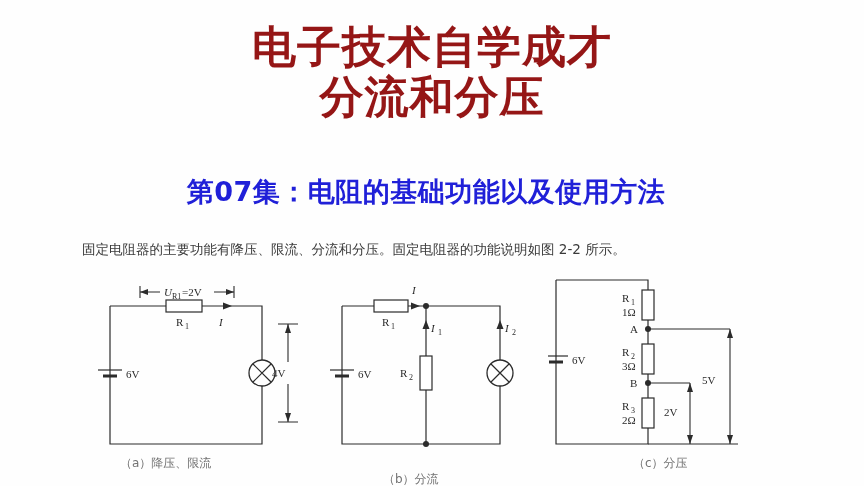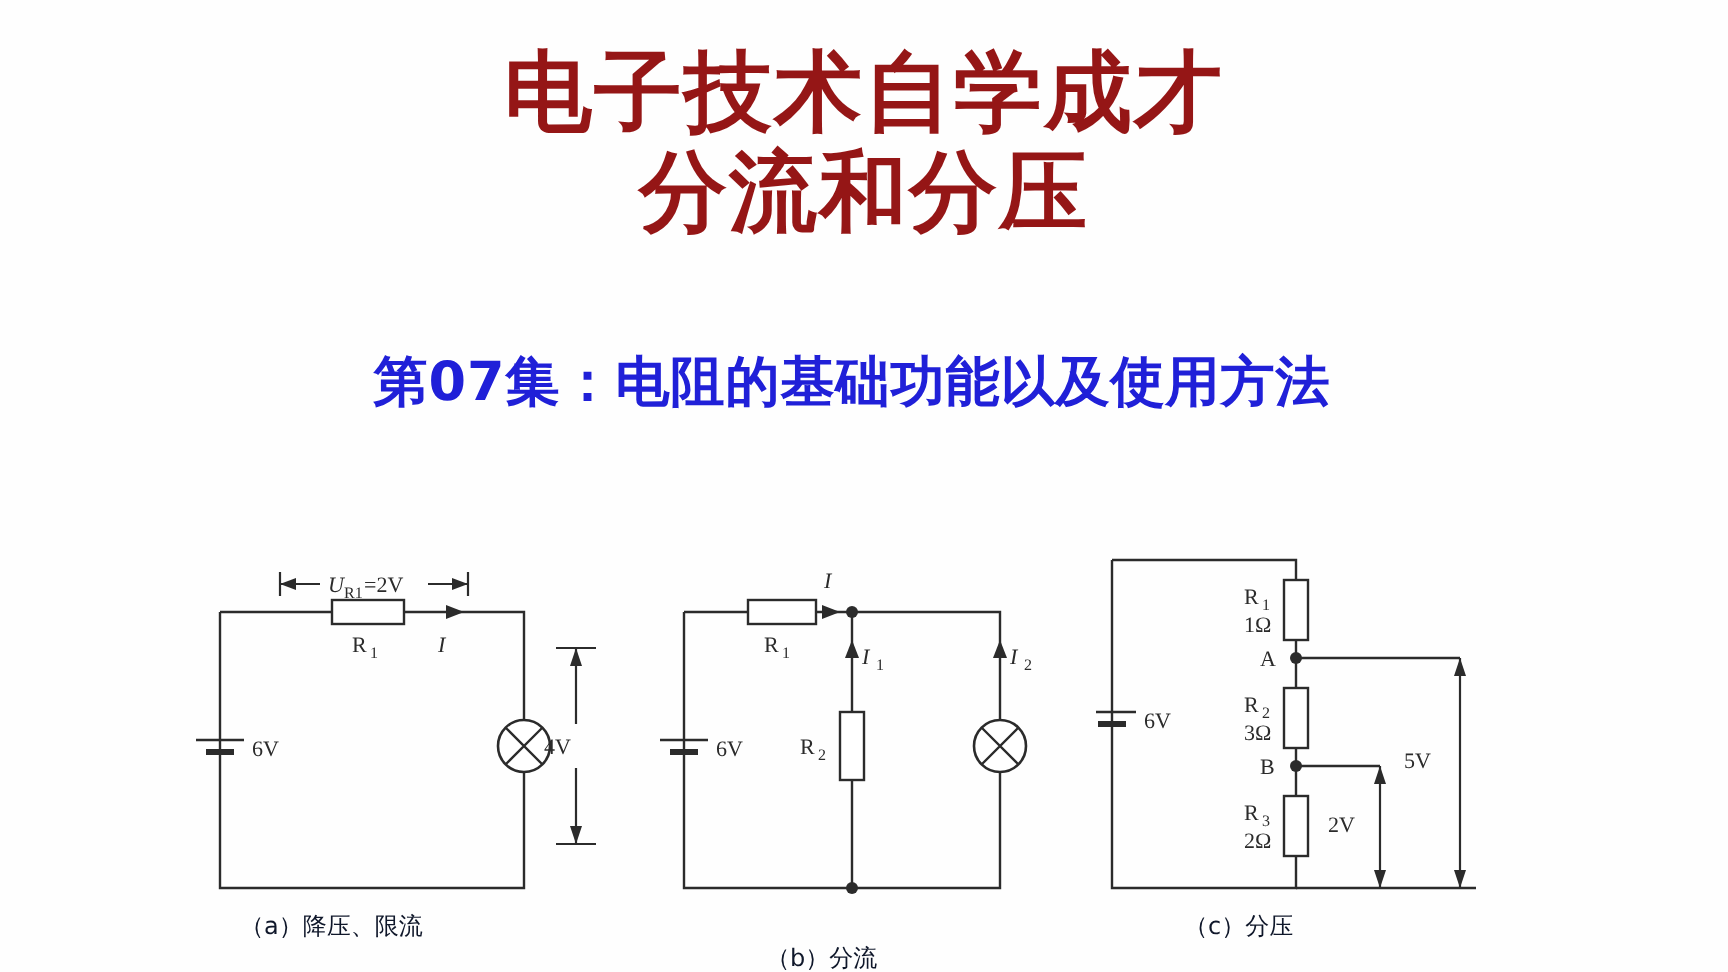--- a/index.html
+++ b/index.html
@@ -49,43 +49,44 @@
   }
   
   #figure{
     position:absolute;top:272px;left:0;width:864px;height:214px;
   }
   .fig-svg{display:block;}
   .cap{
     position:absolute;
     font-family:"DejaVu Sans","Liberation Sans",sans-serif;
     font-size:12px;
-    color:#0f172a;
+    color:#737373;
     white-space:nowrap;
   }
   .cap-a{top:183px;left:120px;}
   .cap-b{top:183px;left:383px;margin-top:16px;}
-  .cap-c{top:183px;left:592px;}
+  .cap-c{top:183px;left:633px;}
   svg text{font-family:"Liberation Serif","DejaVu Serif",serif;fill:#2b2b2b;}
   .lbl{font-size:11px;}
   .lbl-sm{font-size:8px;}
   .lbl-it{font-size:11px;font-style:italic;}
 </style>
 </head>
 <body>
 
 <div id="slide">
 
   <div class="title-block">
     <div class="title-line">电子技术自学成才</div>
     <div class="title-line">分流和分压</div>
   </div>
 
   <div class="subtitle">第07集：电阻的基础功能以及使用方法</div>
 
+  <div class="body-text">固定电阻器的主要功能有降压、限流、分流和分压。固定电阻器的功能说明如图 2-2 所示。</div>
 
   <div id="figure">
 
     <svg class="fig-svg" style="position:absolute;left:92px;top:0;" width="210" height="180" viewBox="0 0 210 180">
       <g stroke="#2b2b2b" stroke-width="1.2" fill="none">
 
         <path d="M18 34 L170 34 L170 172 L18 172 L18 34"></path>
       </g>
 
       <g stroke="#2b2b2b" stroke-width="1.1" fill="none">

